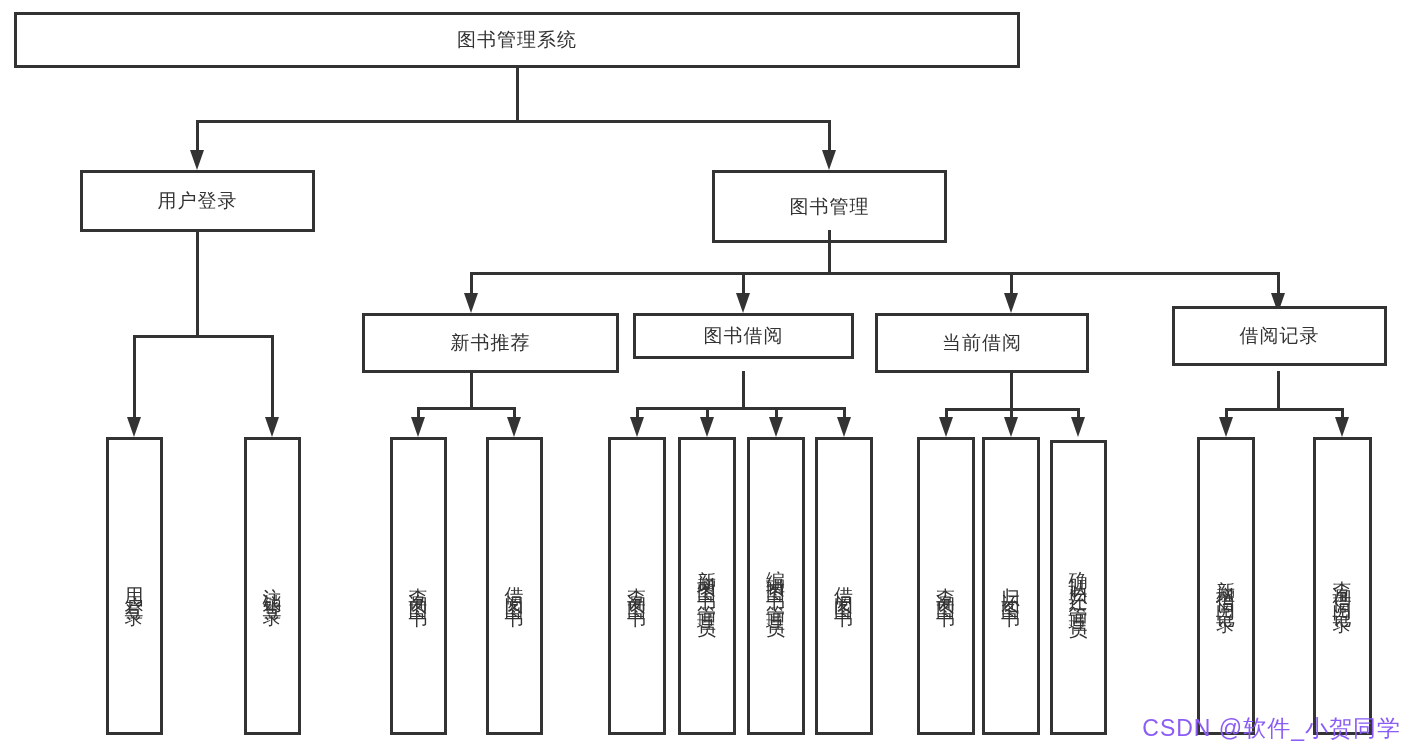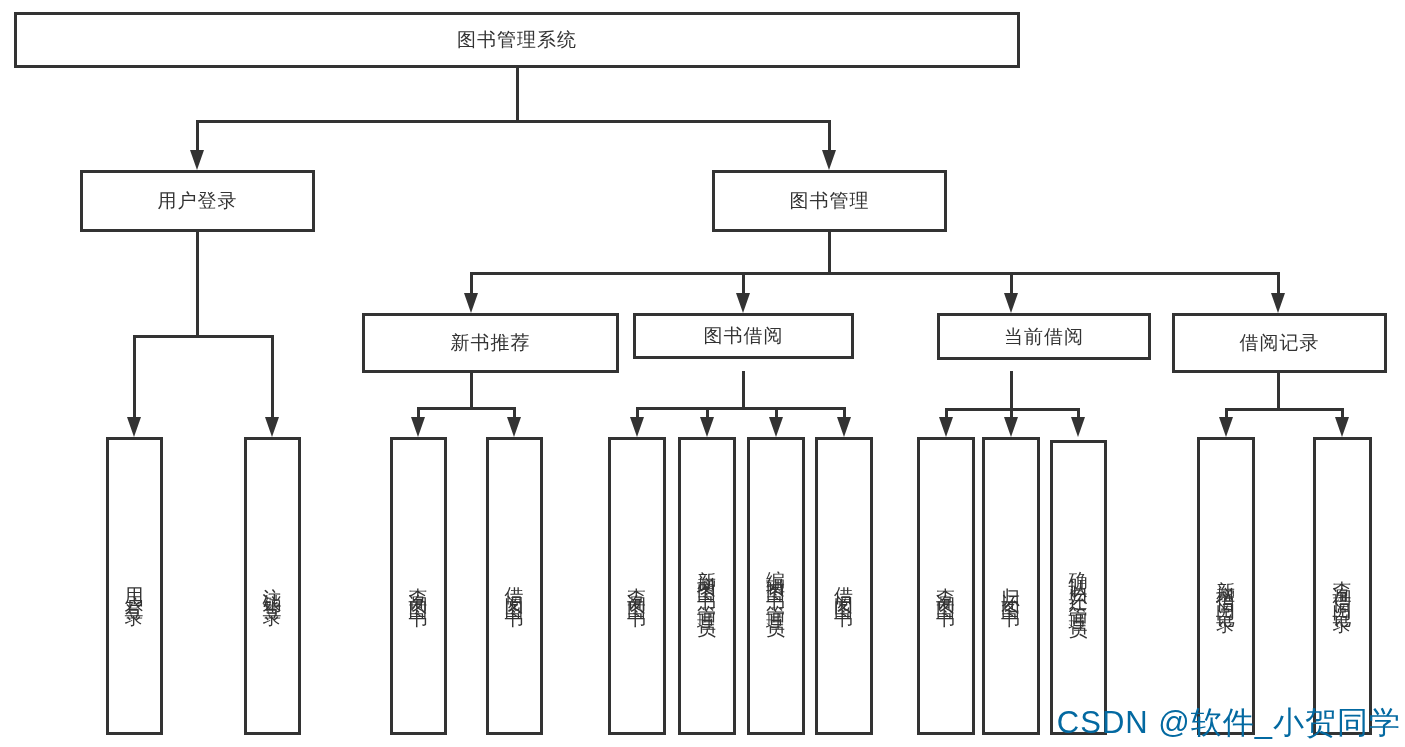--- a/index.html
+++ b/index.html
@@ -39,22 +39,22 @@
   .arw{
     position:absolute;
     width:0;height:0;
     border-left:7px solid transparent;
     border-right:7px solid transparent;
     border-top:20px solid #333333;
   }
   #watermark{
     position:absolute;
     right:4px;bottom:3px;
-    font-size:31px;
-    color:#0369a1;
+    font-size:23px;
+    color:#8b5cf6;
     z-index:10;
     letter-spacing:1px;
     white-space:nowrap;
   }
 </style>
 </head>
 <body>
 
 <div id="canvas">
 
@@ -65,21 +65,21 @@
   <div class="ln vln" style="left:516px;top:66px;height:56px"></div>
   <div class="ln hln" style="left:196px;top:120px;width:635px"></div>
   <div class="ln vln" style="left:196px;top:120px;height:32px"></div>
   <div class="arw" style="left:190px;top:150px"></div>
   <div class="ln vln" style="left:828px;top:120px;height:32px"></div>
   <div class="arw" style="left:822px;top:150px"></div>
 
   <div class="box h" style="left:80px;top:170px;width:235px;height:62px">
     <span>用户登录</span>
   </div>
-  <div class="box h" style="left:712px;top:170px;width:235px;height:62px">
+  <div class="box h" style="left:712px;top:170px;width:235px;height:73px">
     <span>图书管理</span>
   </div>
 
   <div class="ln vln" style="left:196px;top:230px;height:107px"></div>
   <div class="ln hln" style="left:133px;top:335px;width:141px"></div>
   <div class="ln vln" style="left:133px;top:335px;height:82px"></div>
   <div class="arw" style="left:127px;top:417px"></div>
   <div class="ln vln" style="left:271px;top:335px;height:82px"></div>
   <div class="arw" style="left:265px;top:417px"></div>
 
@@ -93,24 +93,24 @@
   <div class="arw" style="left:1004px;top:293px"></div>
   <div class="ln vln" style="left:1277px;top:272px;height:22px"></div>
   <div class="arw" style="left:1271px;top:293px"></div>
 
   <div class="box h" style="left:362px;top:313px;width:257px;height:60px">
     <span>新书推荐</span>
   </div>
   <div class="box h" style="left:633px;top:313px;width:221px;height:46px">
     <span>图书借阅</span>
   </div>
-  <div class="box h" style="left:937px;top:313px;width:214px;height:47px">
+  <div class="box h" style="left:875px;top:313px;width:214px;height:60px">
     <span>当前借阅</span>
   </div>
-  <div class="box h" style="left:1172px;top:313px;width:215px;height:60px">
+  <div class="box h" style="left:1172px;top:306px;width:215px;height:60px">
     <span>借阅记录</span>
   </div>
 
   <div class="ln vln" style="left:470px;top:371px;height:39px"></div>
   <div class="ln hln" style="left:417px;top:407px;width:99px"></div>
   <div class="ln vln" style="left:417px;top:407px;height:10px"></div>
   <div class="arw" style="left:411px;top:417px"></div>
   <div class="ln vln" style="left:513px;top:407px;height:10px"></div>
   <div class="arw" style="left:507px;top:417px"></div>
 

